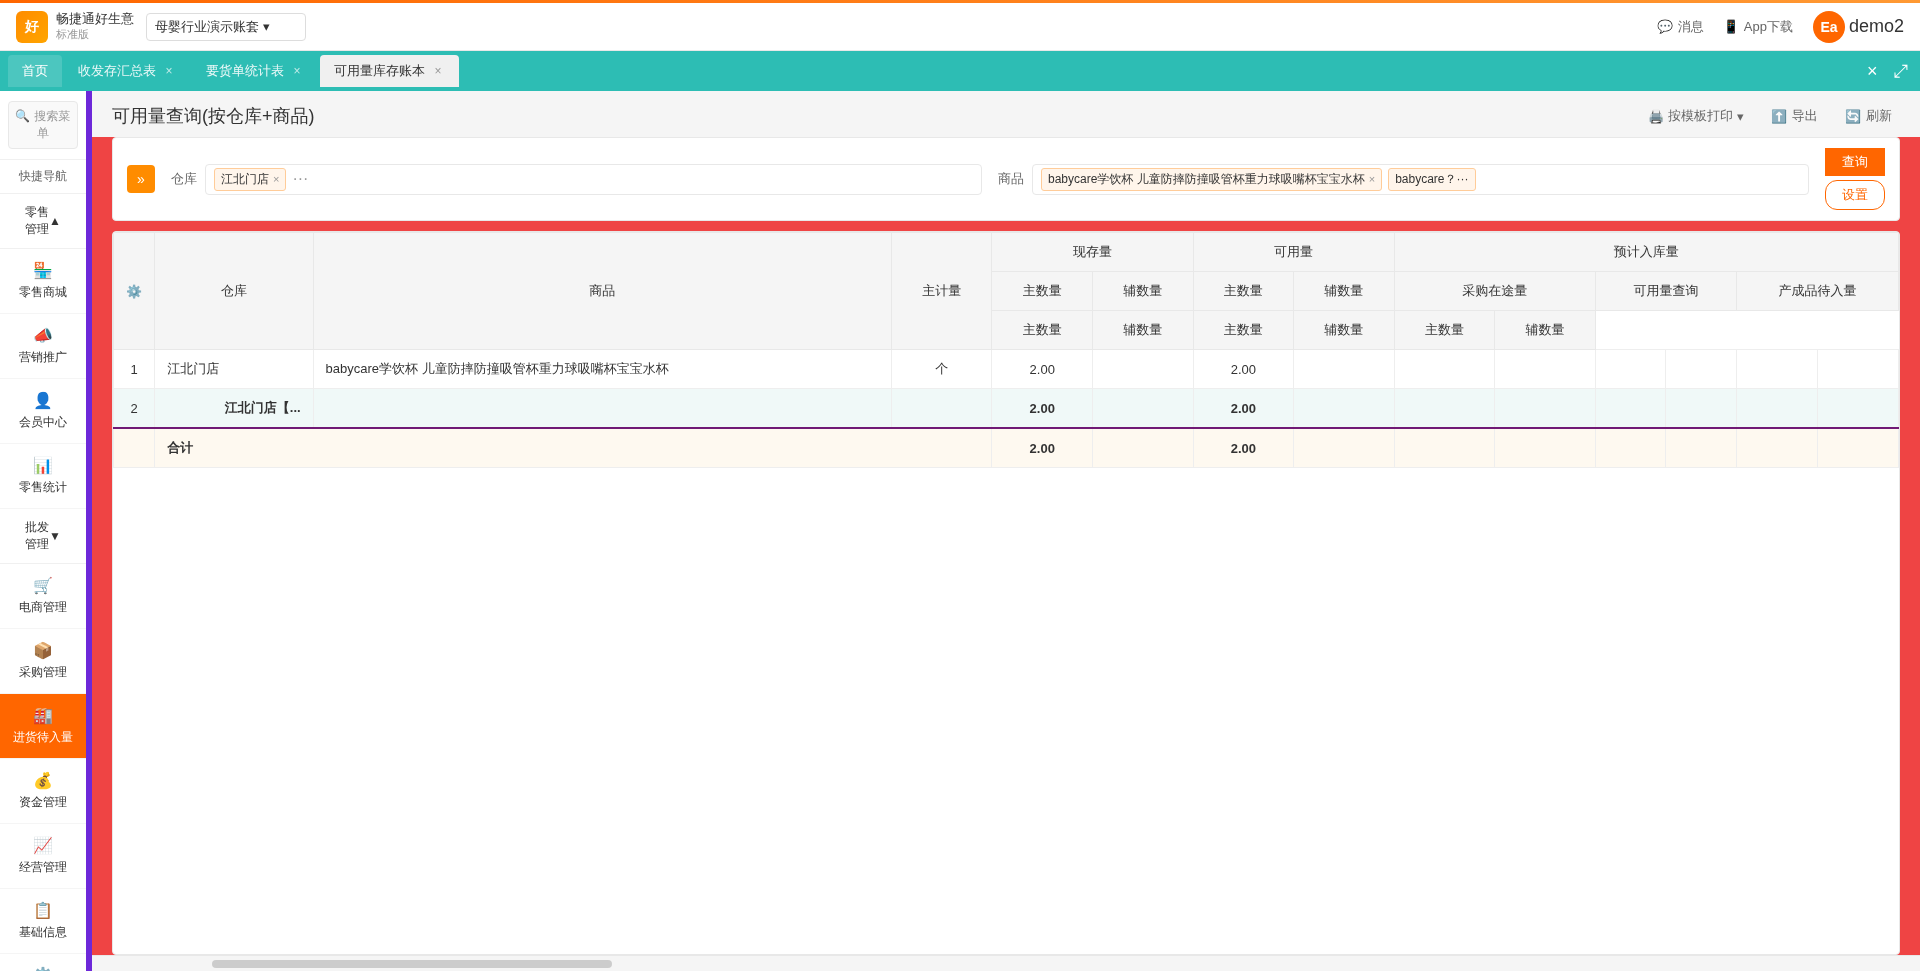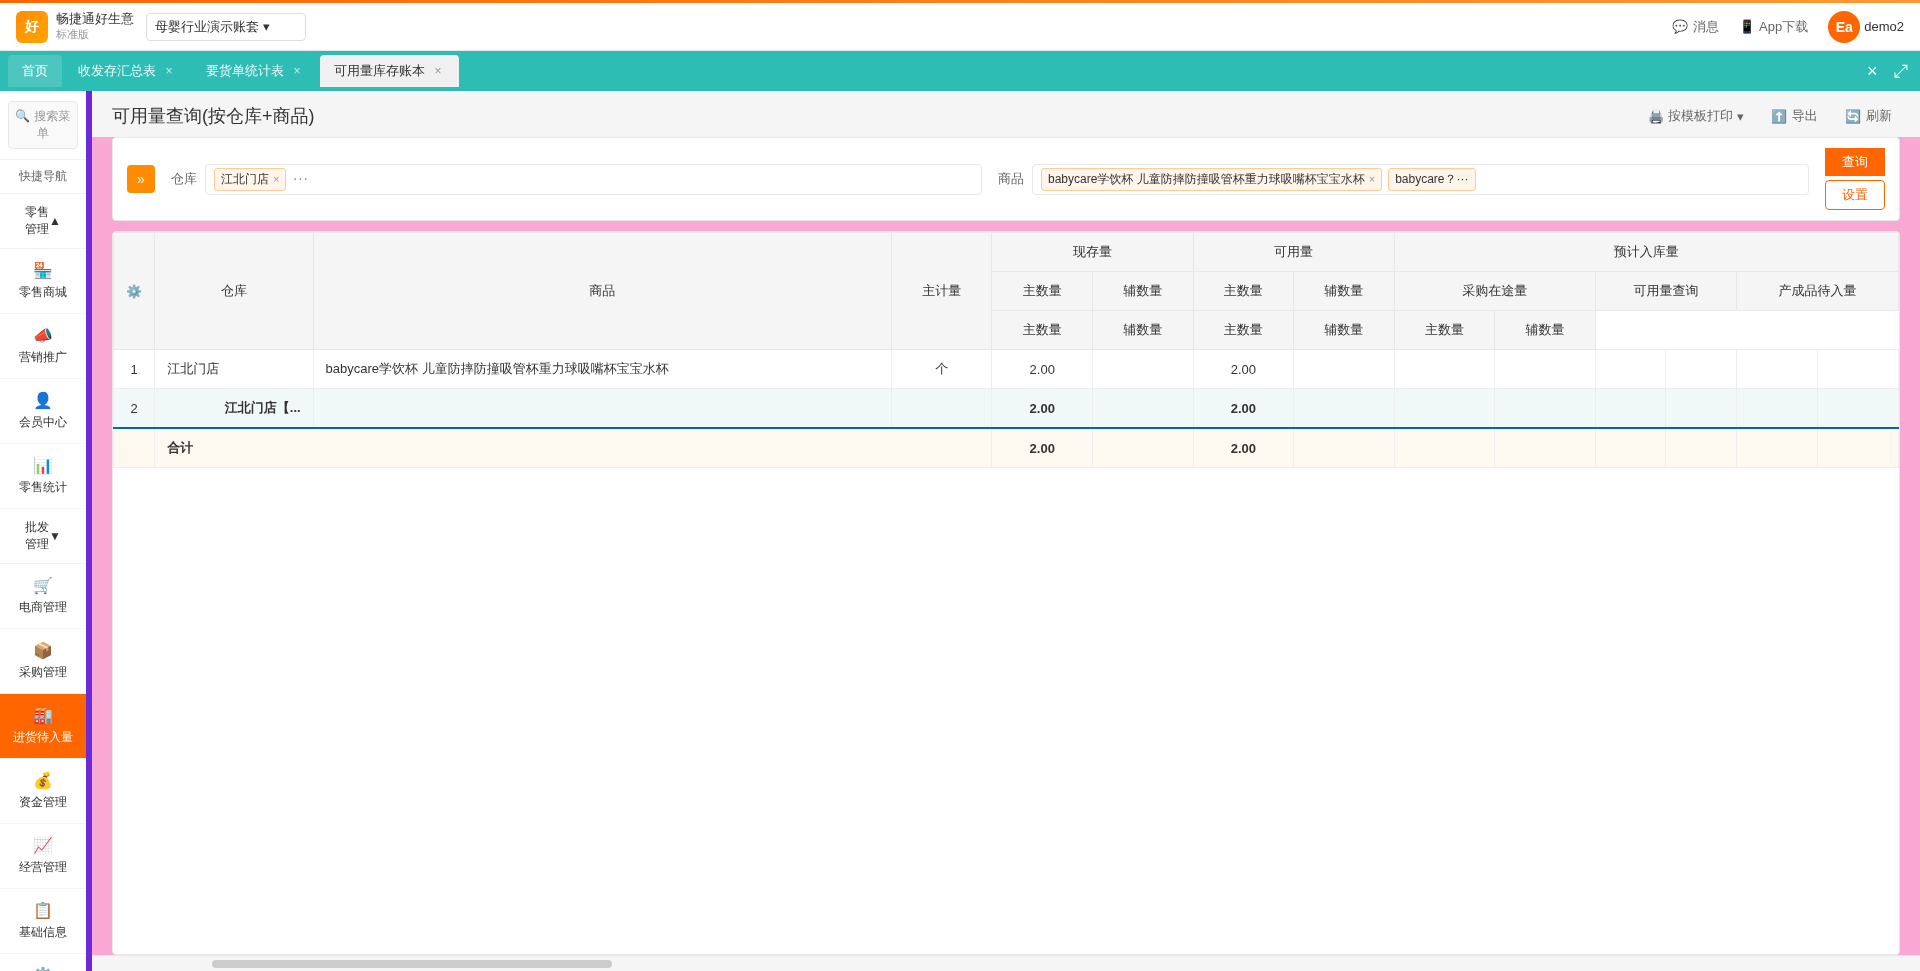--- a/index.html
+++ b/index.html
@@ -77,21 +77,21 @@
       height: 32px;
       border-radius: 50%;
       background: #ff6600;
       display: flex;
       align-items: center;
       justify-content: center;
       color: white;
       font-size: 14px;
       font-weight: bold;
     }
-    .user-name { font-size: 13px; color: #333; }
+    .user-name { font-size: 18px; color: #333; }
 
     
     .nav-tabs {
       height: 40px;
       background: #2dbdb4;
       display: flex;
       align-items: center;
       padding: 0 8px;
       gap: 2px;
       flex-shrink: 0;
@@ -209,21 +209,21 @@
       cursor: pointer;
       border-bottom: 1px solid #f0f0f0;
     }
 
     
     .content-area {
       flex: 1;
       display: flex;
       flex-direction: column;
       overflow: hidden;
-      background: #f9a8d4;
+      background: #ef4444;
     }
 
     
     .page-header {
       padding: 12px 20px 8px;
       background: #f5f5f5;
       display: flex;
       align-items: center;
       justify-content: space-between;
     }
@@ -327,21 +327,21 @@
       border: none;
       border-radius: 0;
       padding: 5px 16px;
       font-size: 13px;
       cursor: pointer;
     }
     .btn-secondary {
       background: white;
       color: #ff6600;
       border: 1px solid #ff6600;
-      border-radius: 4px;
+      border-radius: 12px;
       padding: 5px 16px;
       font-size: 13px;
       cursor: pointer;
     }
 
     
     .table-container {
       margin: 0 20px;
       background: #fff;
       border: 1px solid #e8e8e8;
@@ -380,21 +380,21 @@
     .th-group {
       text-align: center;
     }
     .settings-icon-cell {
       width: 40px;
     }
 
     
     .table-footer {
       background: #fef9f0;
-      border-top: 2px solid #0369a1;
+      border-top: 2px solid #701a75;
     }
     .table-footer td {
       font-weight: 500;
       background: #fef9f0;
     }
 
     
     .scroll-bar-area {
       height: 16px;
       background: #f5f5f5;

